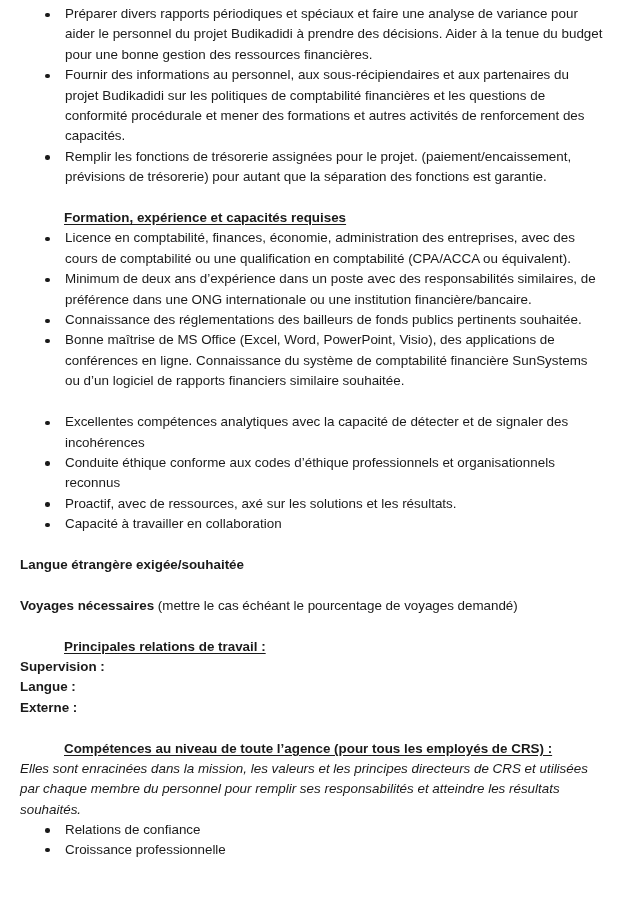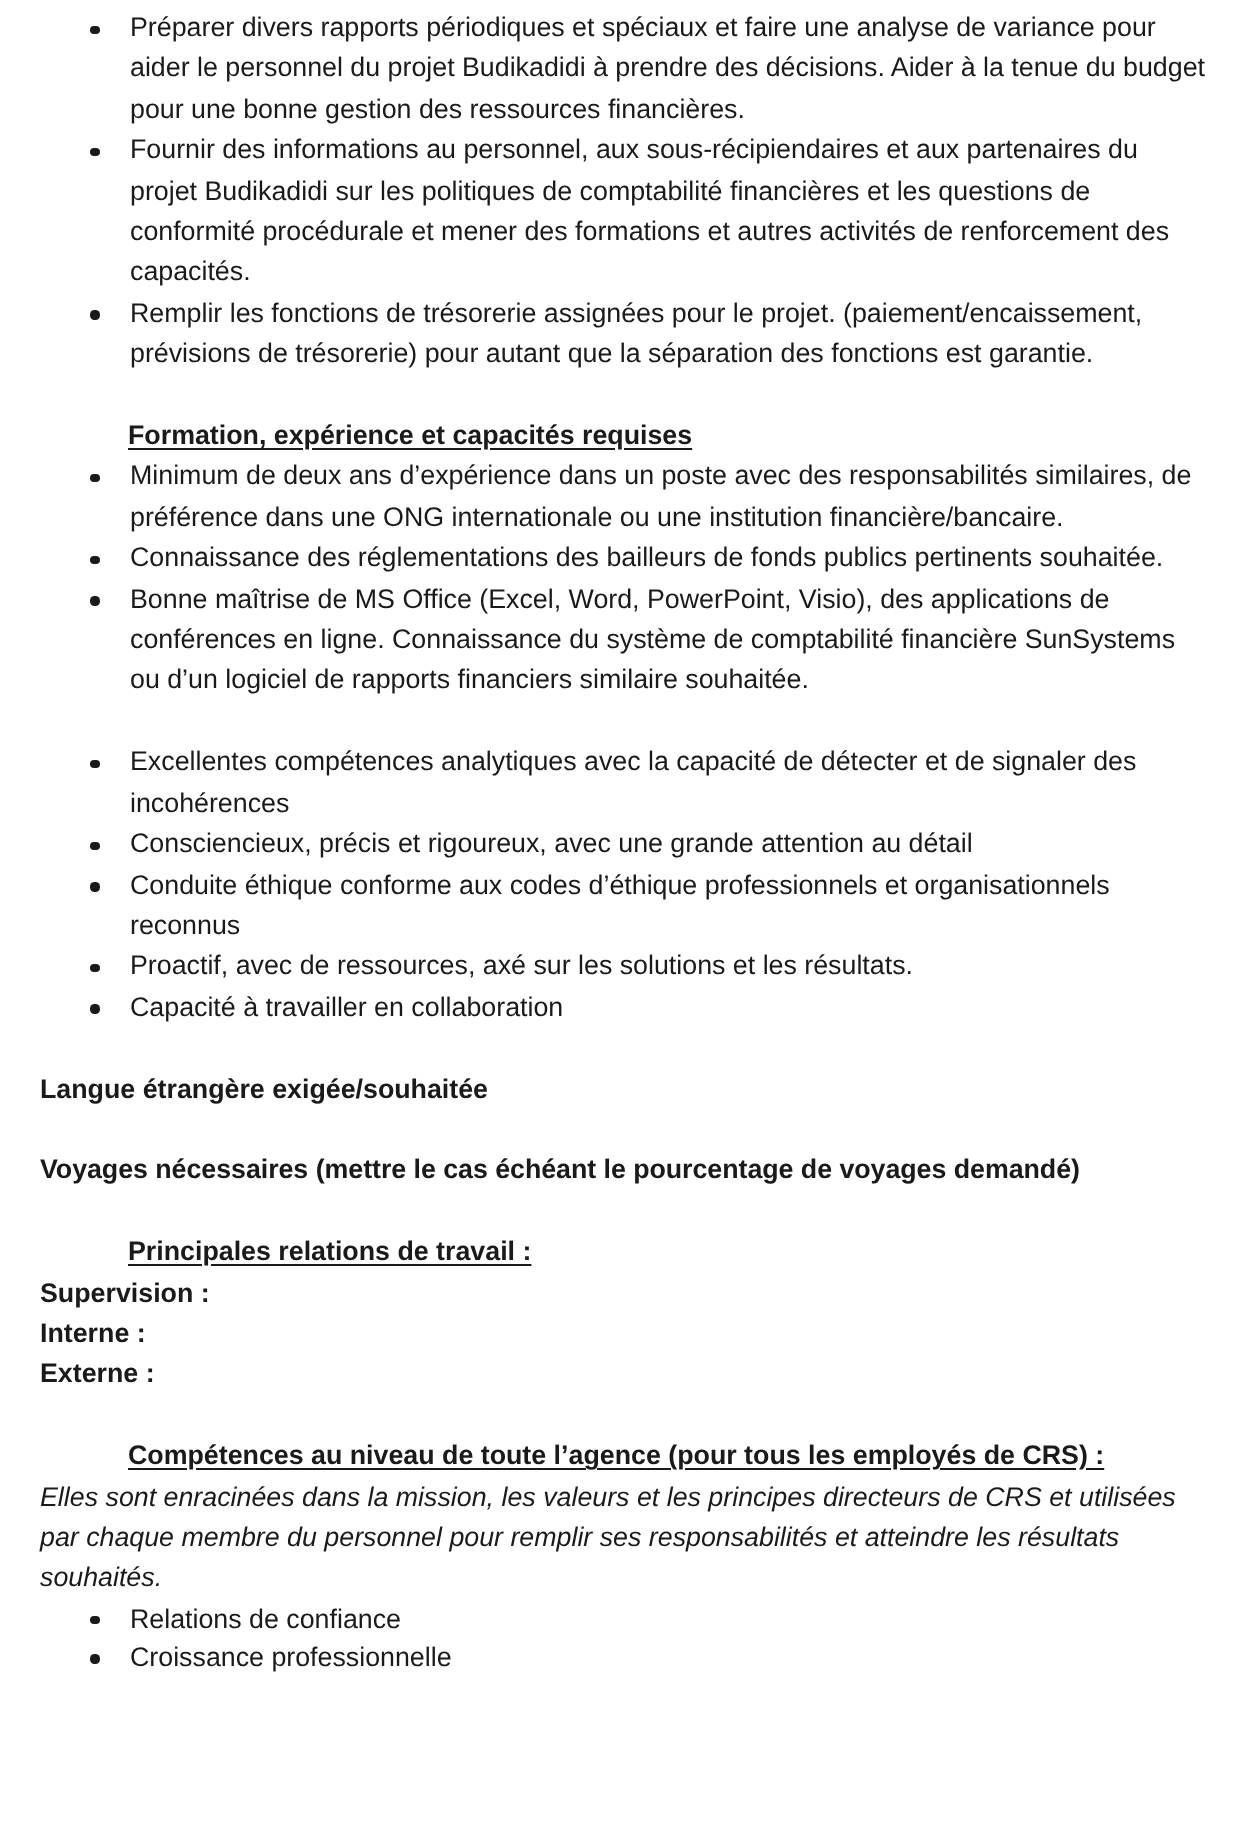--- a/index.html
+++ b/index.html
@@ -81,21 +81,21 @@
   }
   ul.bullets > li > .li-text {
     display: block;
   }
 
   
   ul.bullets.tight > li { line-height: 19.6px; }
   ul.bullets.tight > li > .bullet-dot { top: 8px; }
 
   .bold-run { font-weight: bold; margin-top: 40px; }
-  .normal-run { font-weight: bold; }
+  .normal-run { font-weight: normal; }
 
   .block { margin: 0; }
 </style>
 </head>
 <body>
 
 <div id="page">
 
   <ul class="bullets">
     <li>
@@ -115,44 +115,44 @@
   <div class="spacer-line"></div>
 
   <div class="block">
     <div>
       <span class="heading underlined">Formation, expérience et capacités requises</span>
     </div>
 
     <ul class="bullets">
       <li>
         <span class="bullet-dot"></span>
+        <span class="li-text">Licence en comptabilité, finances, économie, administration des entreprises, avec des cours de comptabilité ou une qualification en comptabilité (CPA/ACCA ou équivalent).</span>
+      </li>
+      <li>
+        <span class="bullet-dot"></span>
         <span class="li-text">Minimum de deux ans d’expérience dans un poste avec des responsabilités similaires, de préférence dans une ONG internationale ou une institution financière/bancaire.</span>
       </li>
       <li>
         <span class="bullet-dot"></span>
         <span class="li-text">Connaissance des réglementations des bailleurs de fonds publics pertinents souhaitée.</span>
       </li>
       <li>
         <span class="bullet-dot"></span>
         <span class="li-text">Bonne maîtrise de MS Office (Excel, Word, PowerPoint, Visio), des applications de conférences en ligne. Connaissance du système de comptabilité financière SunSystems ou d’un logiciel de rapports financiers similaire souhaitée.</span>
       </li>
     </ul>
   </div>
 
   <div class="spacer-line"></div>
 
   <div class="block">
     <ul class="bullets">
       <li>
         <span class="bullet-dot"></span>
         <span class="li-text">Excellentes compétences analytiques avec la capacité de détecter et de signaler des incohérences</span>
-      </li>
-      <li>
-        <span class="bullet-dot"></span>
-        <span class="li-text">Consciencieux, précis et rigoureux, avec une grande attention au détail</span>
       </li>
       <li>
         <span class="bullet-dot"></span>
         <span class="li-text">Conduite éthique conforme aux codes d’éthique professionnels et organisationnels reconnus</span>
       </li>
       <li>
         <span class="bullet-dot"></span>
         <span class="li-text">Proactif, avec de ressources, axé sur les solutions et les résultats.</span>
       </li>
       <li>
@@ -170,21 +170,21 @@
 
   <p class="para"><span class="bold-run">Voyages nécessaires</span><span class="normal-run"> (mettre le cas échéant le pourcentage de voyages demandé)</span></p>
 
   <div class="spacer-line"></div>
 
   <div class="block">
     <div>
       <span class="heading underlined">Principales relations de travail :</span>
     </div>
     <div class="heading">Supervision :</div>
-    <div class="heading">Interne :</div>
+    <div class="heading">Langue :</div>
     <div class="heading">Externe :</div>
   </div>
 
   <div class="spacer-line"></div>
 
   <div class="block">
     <div>
       <span class="heading underlined">Compétences au niveau de toute l’agence (pour tous les employés de CRS) :</span>
     </div>
     <p class="italic-para">Elles sont enracinées dans la mission, les valeurs et les principes directeurs de CRS et utilisées par chaque membre du personnel pour remplir ses responsabilités et atteindre les résultats souhaités.</p>

